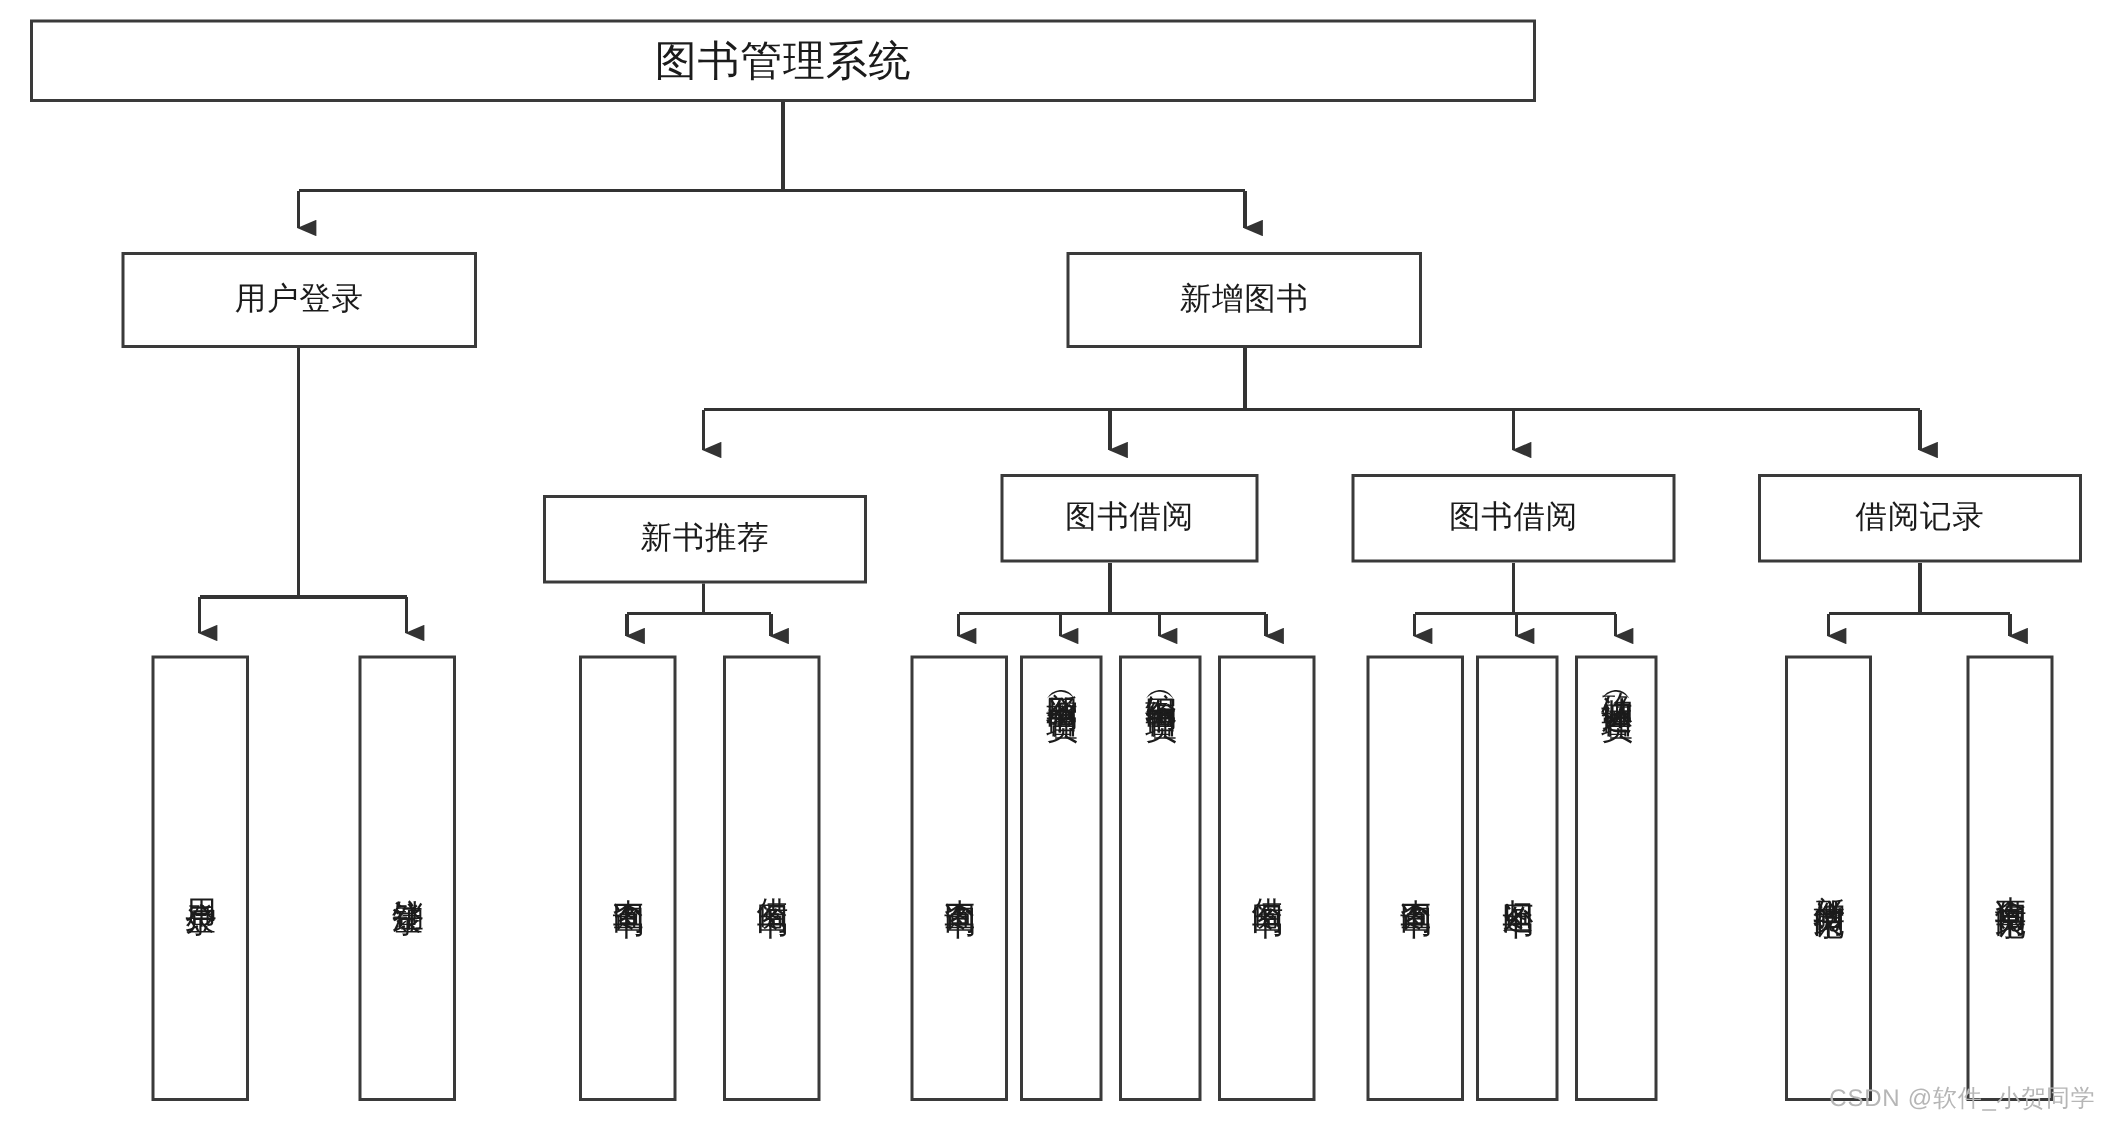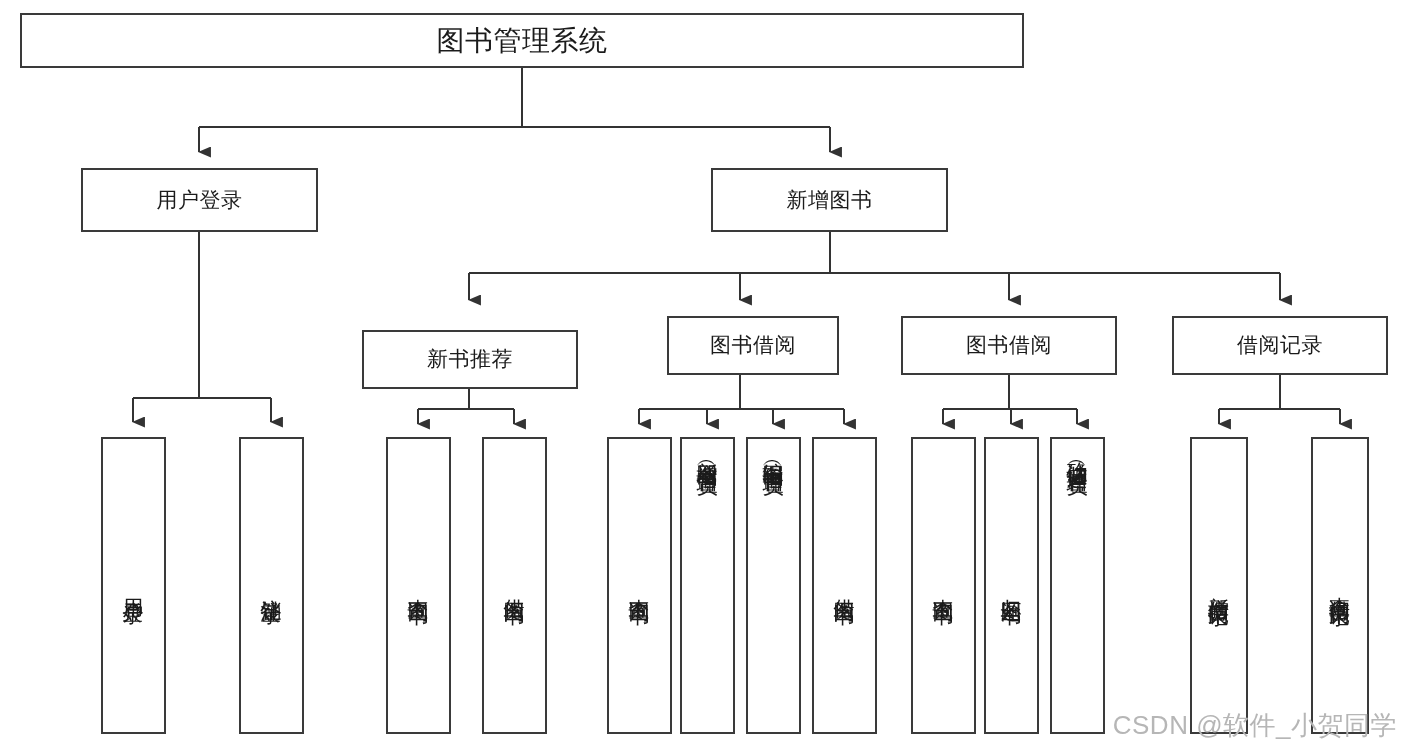--- a/index.html
+++ b/index.html
@@ -61,21 +61,21 @@
     line-height: 1.0;
     letter-spacing: 2px;
     white-space: nowrap;
   }
   
   .node.v.mid { align-items: center; padding-top: 0; }
   .watermark {
     position: absolute;
     right: 8px;
     bottom: 4px;
-    font-size: 26px;
+    font-size: 16px;
     color: #b6b6b6;
     letter-spacing: 0.5px;
     white-space: nowrap;
     user-select: none;
     text-align: right;
   }
 </style>
 </head>
 <body>
 

